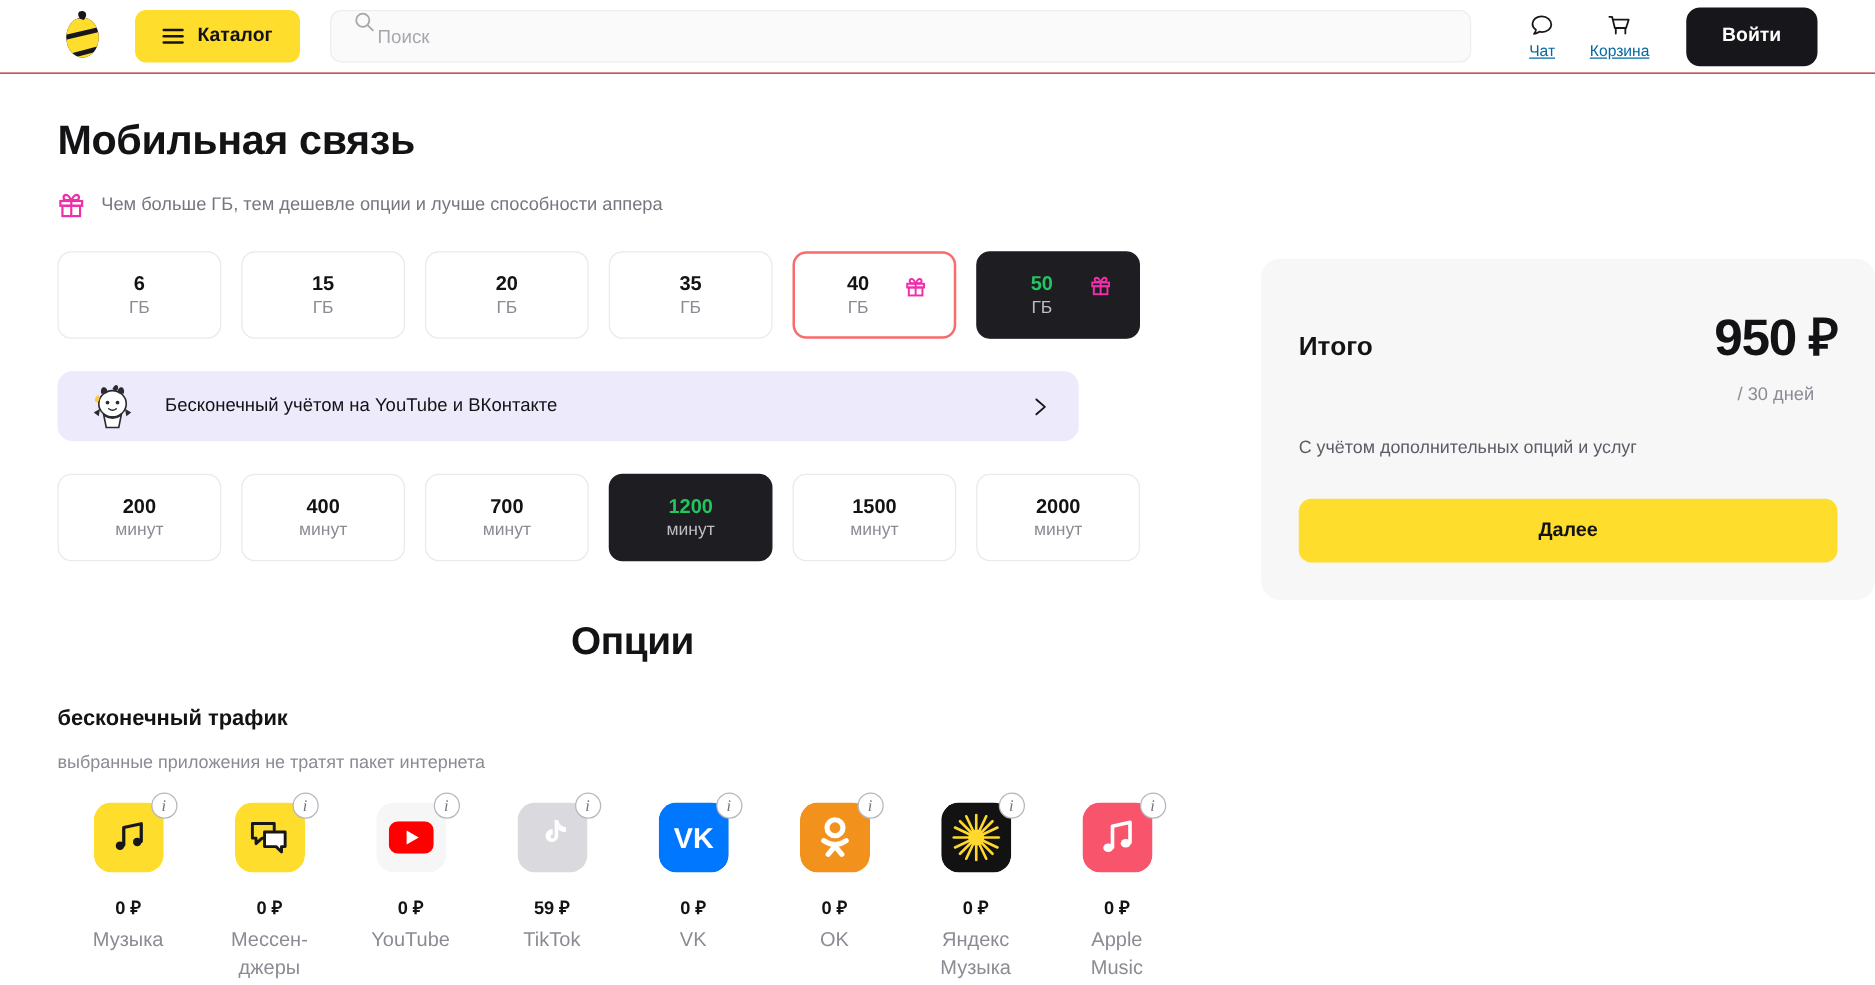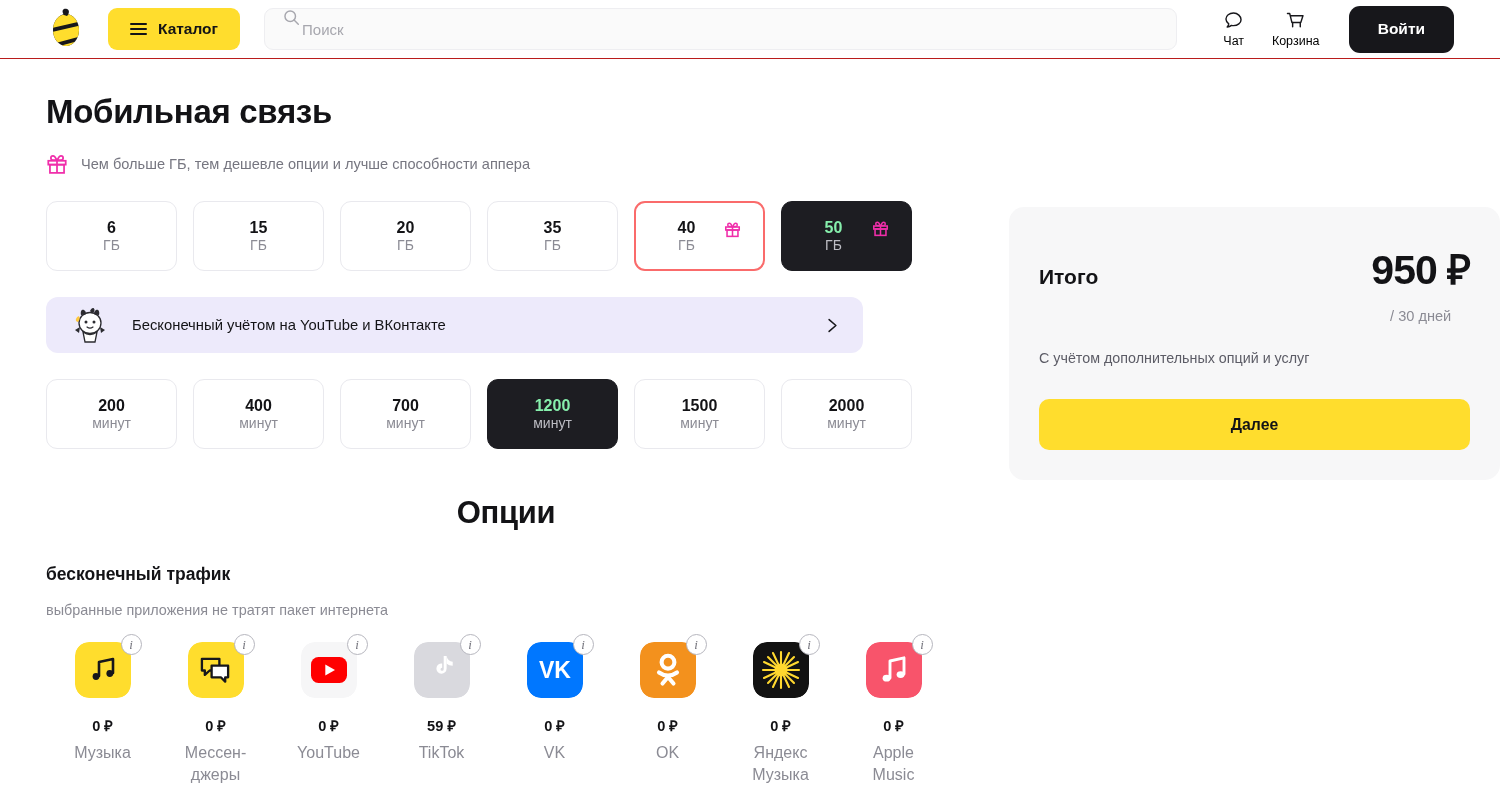--- a/index.html
+++ b/index.html
@@ -63,21 +63,21 @@
   }
   .search-input::placeholder { color: #a7a7ae; }
 
   .header-actions { display: flex; align-items: center; gap: 0; margin-left: 26px; }
   .hdr-icon-btn {
     width: 62px;
     display: flex; flex-direction: column; align-items: center; gap: 3px;
     cursor: pointer; background: none; border: none;
     font-family: "Liberation Sans", sans-serif;
   }
-  .hdr-icon-btn span { font-size: 12.5px; color: #000000; }
+  .hdr-icon-btn span { font-size: 12.5px; color: #0369a1; text-decoration: underline; }
   .login-btn {
     margin-left: 22px;
     height: 47px;
     background: #17171b;
     color: #fff;
     border: none;
     border-radius: 11px;
     padding: 0 29px;
     font-size: 15.5px;
     font-weight: 700;
@@ -115,21 +115,21 @@
     display: flex; flex-direction: column;
     align-items: center; justify-content: center;
     gap: 2px;
     cursor: pointer;
     position: relative;
     font-family: "Liberation Sans", sans-serif;
   }
   .tile .val { font-size: 16px; font-weight: 700; color: #131316; line-height: 1.1; }
   .tile .unit { font-size: 14px; color: #8b8b94; line-height: 1.1; }
   .tile.selected { background: #1d1d22; border-color: #1d1d22; }
-  .tile.selected .val { color: #86efac; }
+  .tile.selected .val { color: #22c55e; }
   .tile.selected .unit { color: #bdbdc4; }
   .tile.hovered { border: 2px solid #fa6b6b; }
   .tile .gift-badge {
     position: absolute;
     top: 18px;
     right: 22px;
   }
   .tile.has-gift .val { margin-right: 26px; }
   .tile.has-gift .unit { margin-right: 26px; }
 

